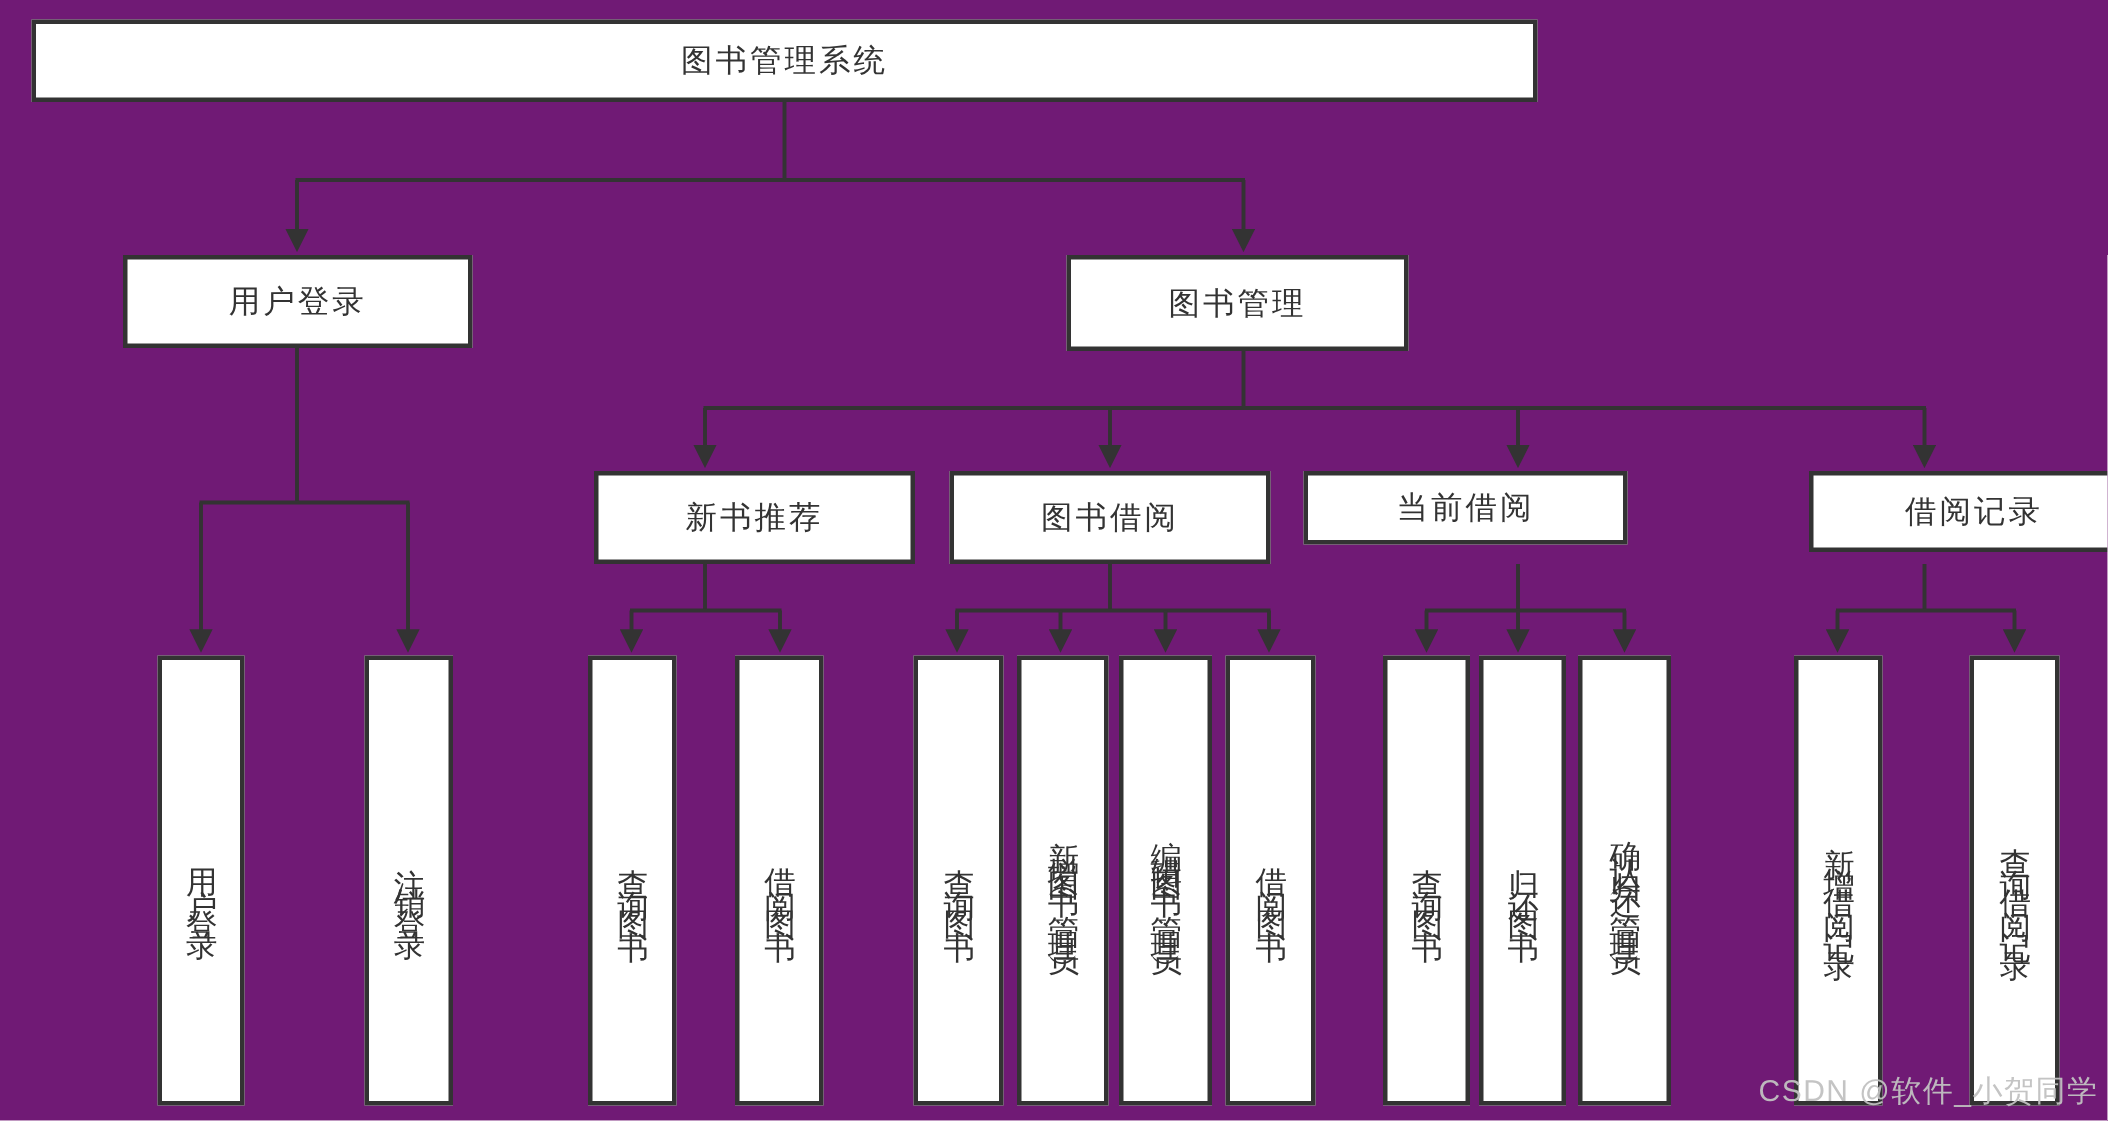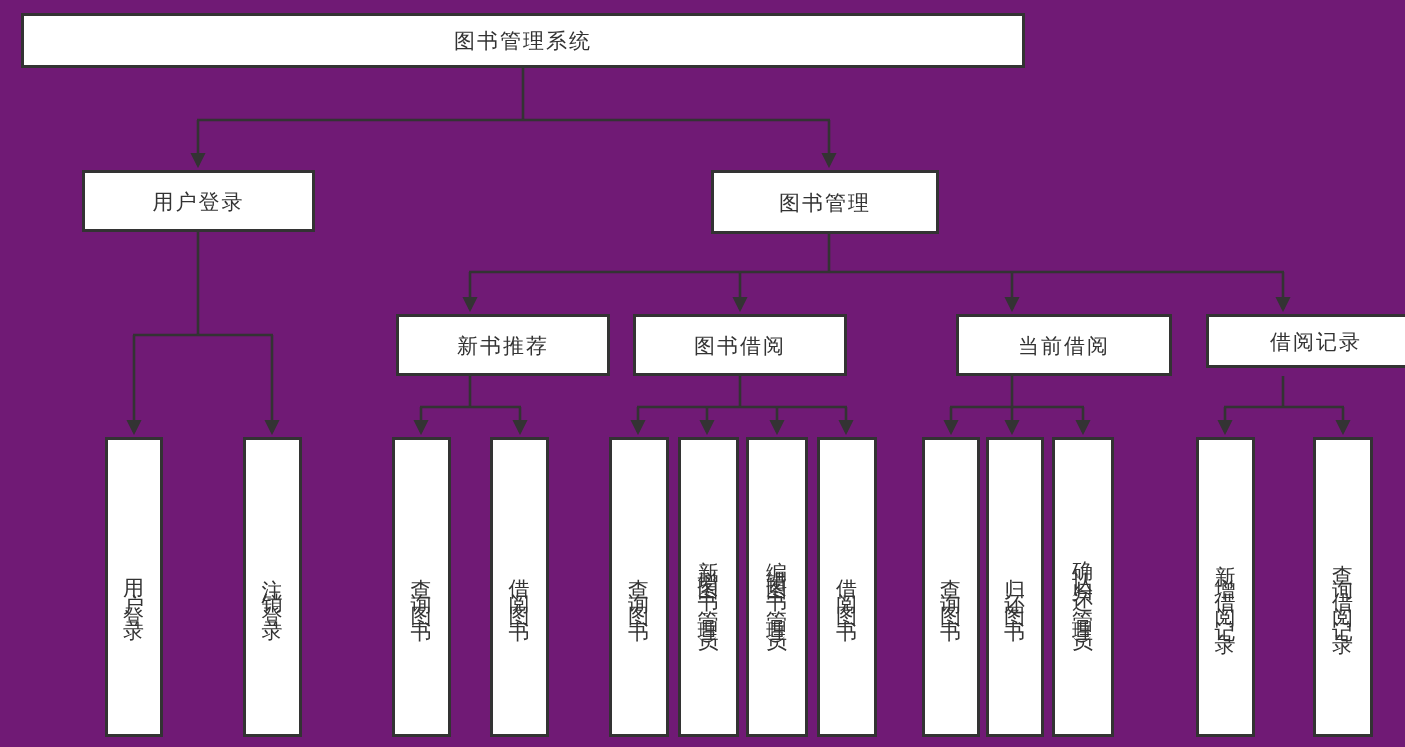--- a/index.html
+++ b/index.html
@@ -115,35 +115,36 @@
     </g>
   </svg>
 
   <div class="box h" style="left:21px; top:13px; width:1004px; height:55px;">图书管理系统</div>
 
   <div class="box h" style="left:82px; top:170px; width:233px; height:62px;">用户登录</div>
   <div class="box h" style="left:711px; top:170px; width:228px; height:64px;">图书管理</div>
 
   <div class="box h" style="left:363px; top:314px; width:214px; height:62px;margin-left:33px;">新书推荐</div>
   <div class="box h" style="left:633px; top:314px; width:214px; height:62px;">图书借阅</div>
-  <div class="box h" style="left:956px; top:314px; width:216px; height:62px;">当前借阅</div>
+  <div class="box h" style="left:869px; top:314px; width:216px; height:49px;">当前借阅</div>
   <div class="box h" style="left:1173px; top:314px; width:220px; height:54px;margin-left:33px;">借阅记录</div>
 
   <div class="box leaf" style="left:105px; top:437px; width:58px; height:300px;">用户登录</div>
   <div class="box leaf" style="left:243px; top:437px; width:59px; height:300px;">注销登录</div>
 
   <div class="box leaf" style="left:392px; top:437px; width:59px; height:300px;">查询图书</div>
   <div class="box leaf" style="left:490px; top:437px; width:59px; height:300px;">借阅图书</div>
 
   <div class="box leaf" style="left:609px; top:437px; width:60px; height:300px;">查询图书</div>
   <div class="box leaf long" style="left:678px; top:437px; width:61px; height:300px;">新增图书（管理员）</div>
   <div class="box leaf long" style="left:746px; top:437px; width:62px; height:300px;">编辑图书（管理员）</div>
   <div class="box leaf" style="left:817px; top:437px; width:60px; height:300px;">借阅图书</div>
 
   <div class="box leaf" style="left:922px; top:437px; width:58px; height:300px;">查询图书</div>
   <div class="box leaf" style="left:986px; top:437px; width:58px; height:300px;">归还图书</div>
   <div class="box leaf long" style="left:1052px; top:437px; width:62px; height:300px;">确认归还（管理员）</div>
 
   <div class="box leaf" style="left:1196px; top:437px; width:59px; height:300px;">新增借阅记录</div>
   <div class="box leaf" style="left:1313px; top:437px; width:60px; height:300px;">查询借阅记录</div>
 
+  <div class="watermark">CSDN @软件_小贺同学</div>
 
 </div>
 
 </body></html>

